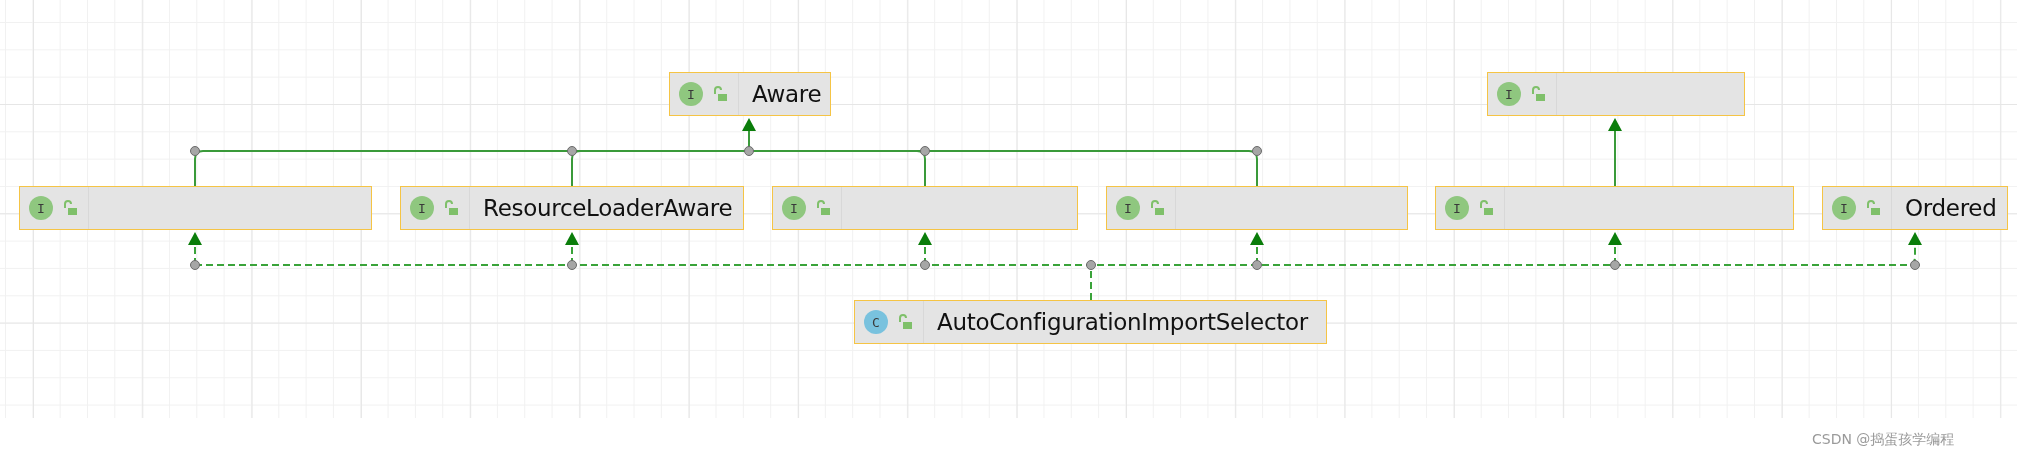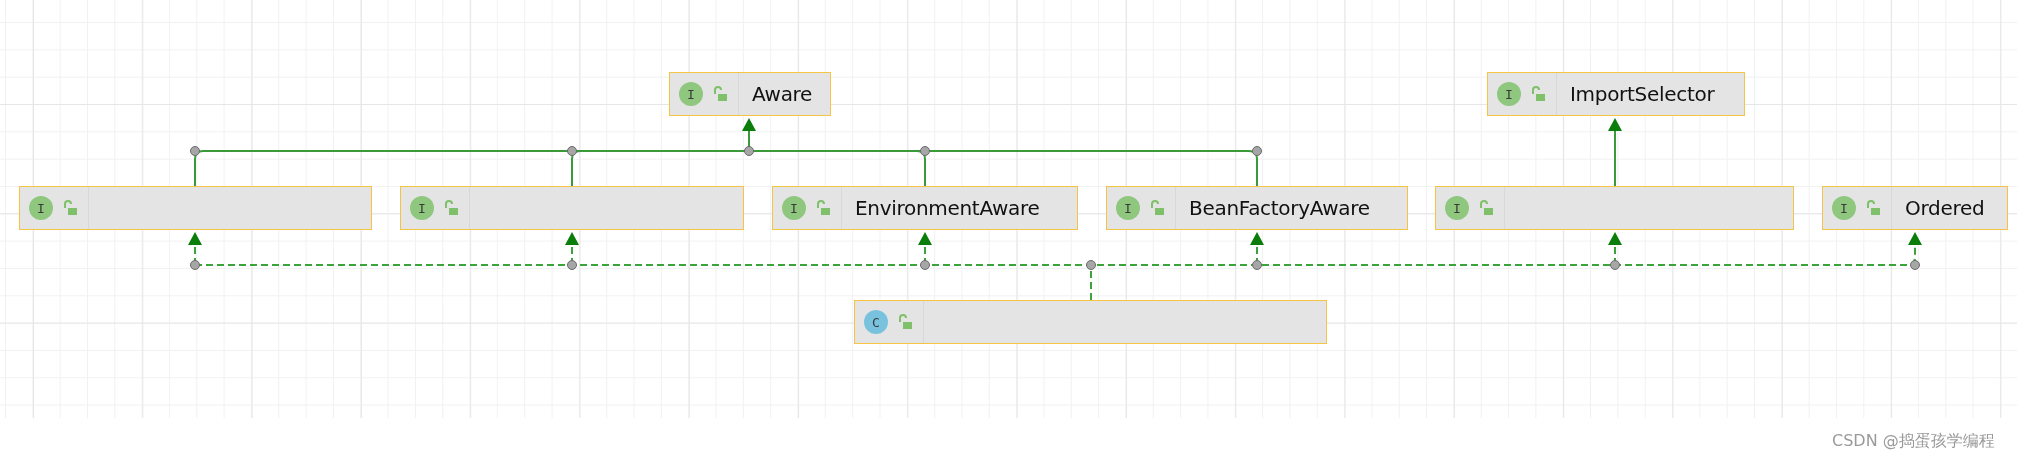--- a/index.html
+++ b/index.html
@@ -19,24 +19,24 @@
   .node { position: absolute; height: 44px; box-sizing: border-box;
     background: #e4e4e4; border: 1.5px solid #f5c445;
     display: flex; align-items: center; cursor: pointer; }
   .node .kind { width: 24px; height: 24px; border-radius: 50%; margin-left: 9px;
     display: flex; align-items: center; justify-content: center;
     font-family: "DejaVu Sans Mono", "Liberation Mono", monospace; font-size: 13px; color: #3a3a3a; flex: none; }
   .node .kind.iface { background: #8fc77f; }
   .node .kind.cls { background: #79c2de; }
   .node .lock { width: 16px; height: 16px; margin-left: 9px; flex: none; }
   .node .sep { width: 1px; align-self: stretch; background: #d8d8d8; margin-left: 10px; flex: none; }
-  .node .label { margin-left: 13px; font-family: "DejaVu Sans", sans-serif; font-size: 20px;
+  .node .label { margin-left: 13px; font-family: "DejaVu Sans", sans-serif; font-size: 23px;
     color: #111; white-space: nowrap; letter-spacing: -0.3px; }
-  .watermark { position: absolute; left: 1812px; top: 431px; font-size: 16px; color: #9a9a9a;
-    font-family: "DejaVu Sans", sans-serif; white-space: nowrap; margin-left: 20px; }
+  .watermark { position: absolute; left: 1812px; top: 431px; font-size: 14px; color: #9a9a9a;
+    font-family: "DejaVu Sans", sans-serif; white-space: nowrap; }
 </style>
 </head>
 <body>
 
 <div class="canvas"></div>
 
 <svg class="edges" viewBox="0 0 2017 418">
   <defs>
     <marker id="arr" viewBox="0 0 14 13" markerWidth="14" markerHeight="13" refX="7" refY="0" orient="auto-start-reverse" markerUnits="userSpaceOnUse">
       <path d="M0,13 L7,0 L14,13 Z" fill="#0a7d0a"></path>
@@ -98,59 +98,57 @@
   <span class="label">Aware</span>
 </div>
 
 <div class="node" style="left:1487px;top:72px;width:258px;">
   <span class="kind iface">I</span>
   <svg class="lock" viewBox="0 0 16 16">
       <path d="M3,8 V4 a3,3 0 0 1 6,0" fill="none" stroke="#7fc06a" stroke-width="2"></path>
       <rect x="6" y="8" width="9" height="7" fill="#7fc06a"></rect>
     </svg>
   <span class="sep"></span>
-  <span class="label">ImportSelector</span>
 </div>
 
 <div class="node" style="left:19px;top:186px;width:353px;">
   <span class="kind iface">I</span>
   <svg class="lock" viewBox="0 0 16 16">
       <path d="M3,8 V4 a3,3 0 0 1 6,0" fill="none" stroke="#7fc06a" stroke-width="2"></path>
       <rect x="6" y="8" width="9" height="7" fill="#7fc06a"></rect>
     </svg>
   <span class="sep"></span>
 </div>
 
 <div class="node" style="left:400px;top:186px;width:344px;">
   <span class="kind iface">I</span>
   <svg class="lock" viewBox="0 0 16 16">
       <path d="M3,8 V4 a3,3 0 0 1 6,0" fill="none" stroke="#7fc06a" stroke-width="2"></path>
       <rect x="6" y="8" width="9" height="7" fill="#7fc06a"></rect>
     </svg>
   <span class="sep"></span>
+  <span class="label">ResourceLoaderAware</span>
 </div>
 
 <div class="node" style="left:772px;top:186px;width:306px;">
   <span class="kind iface">I</span>
   <svg class="lock" viewBox="0 0 16 16">
       <path d="M3,8 V4 a3,3 0 0 1 6,0" fill="none" stroke="#7fc06a" stroke-width="2"></path>
       <rect x="6" y="8" width="9" height="7" fill="#7fc06a"></rect>
     </svg>
   <span class="sep"></span>
-  <span class="label">EnvironmentAware</span>
 </div>
 
 <div class="node" style="left:1106px;top:186px;width:302px;">
   <span class="kind iface">I</span>
   <svg class="lock" viewBox="0 0 16 16">
       <path d="M3,8 V4 a3,3 0 0 1 6,0" fill="none" stroke="#7fc06a" stroke-width="2"></path>
       <rect x="6" y="8" width="9" height="7" fill="#7fc06a"></rect>
     </svg>
   <span class="sep"></span>
-  <span class="label">BeanFactoryAware</span>
 </div>
 
 <div class="node" style="left:1435px;top:186px;width:359px;">
   <span class="kind iface">I</span>
   <svg class="lock" viewBox="0 0 16 16">
       <path d="M3,8 V4 a3,3 0 0 1 6,0" fill="none" stroke="#7fc06a" stroke-width="2"></path>
       <rect x="6" y="8" width="9" height="7" fill="#7fc06a"></rect>
     </svg>
   <span class="sep"></span>
 </div>
@@ -165,15 +163,16 @@
   <span class="label">Ordered</span>
 </div>
 
 <div class="node" style="left:854px;top:300px;width:473px;">
   <span class="kind cls">C</span>
   <svg class="lock" viewBox="0 0 16 16">
       <path d="M3,8 V4 a3,3 0 0 1 6,0" fill="none" stroke="#7fc06a" stroke-width="2"></path>
       <rect x="6" y="8" width="9" height="7" fill="#7fc06a"></rect>
     </svg>
   <span class="sep"></span>
+  <span class="label">AutoConfigurationImportSelector</span>
 </div>
 
 <div class="watermark">CSDN @捣蛋孩学编程</div>
 
 </body></html>

